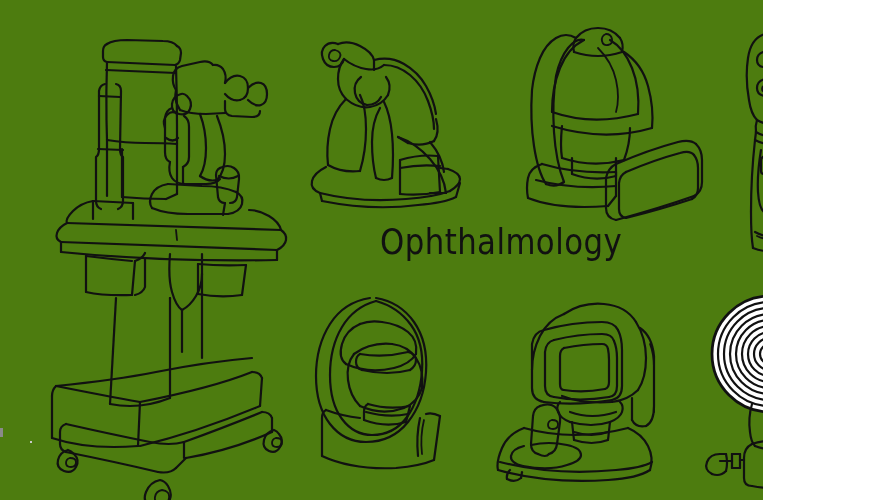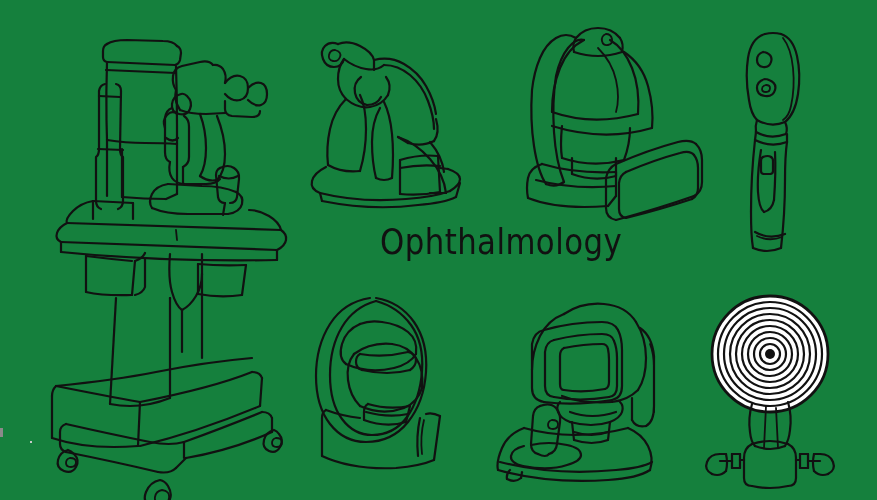--- a/index.html
+++ b/index.html
@@ -6,23 +6,23 @@
   html, body {
     margin: 0;
     padding: 0;
     background: #ffffff;
   }
   body {
     font-family: "DejaVu Sans", sans-serif;
   }
   #canvas {
     position: relative;
-    width: 877px;
+    width: 763px;
     height: 500px;
-    background: #15803d;
+    background: #4d7c0f;
     overflow: hidden;
   }
   .illus {
     position: absolute;
   }
   .illus svg {
     display: block;
     overflow: visible;
   }
   

